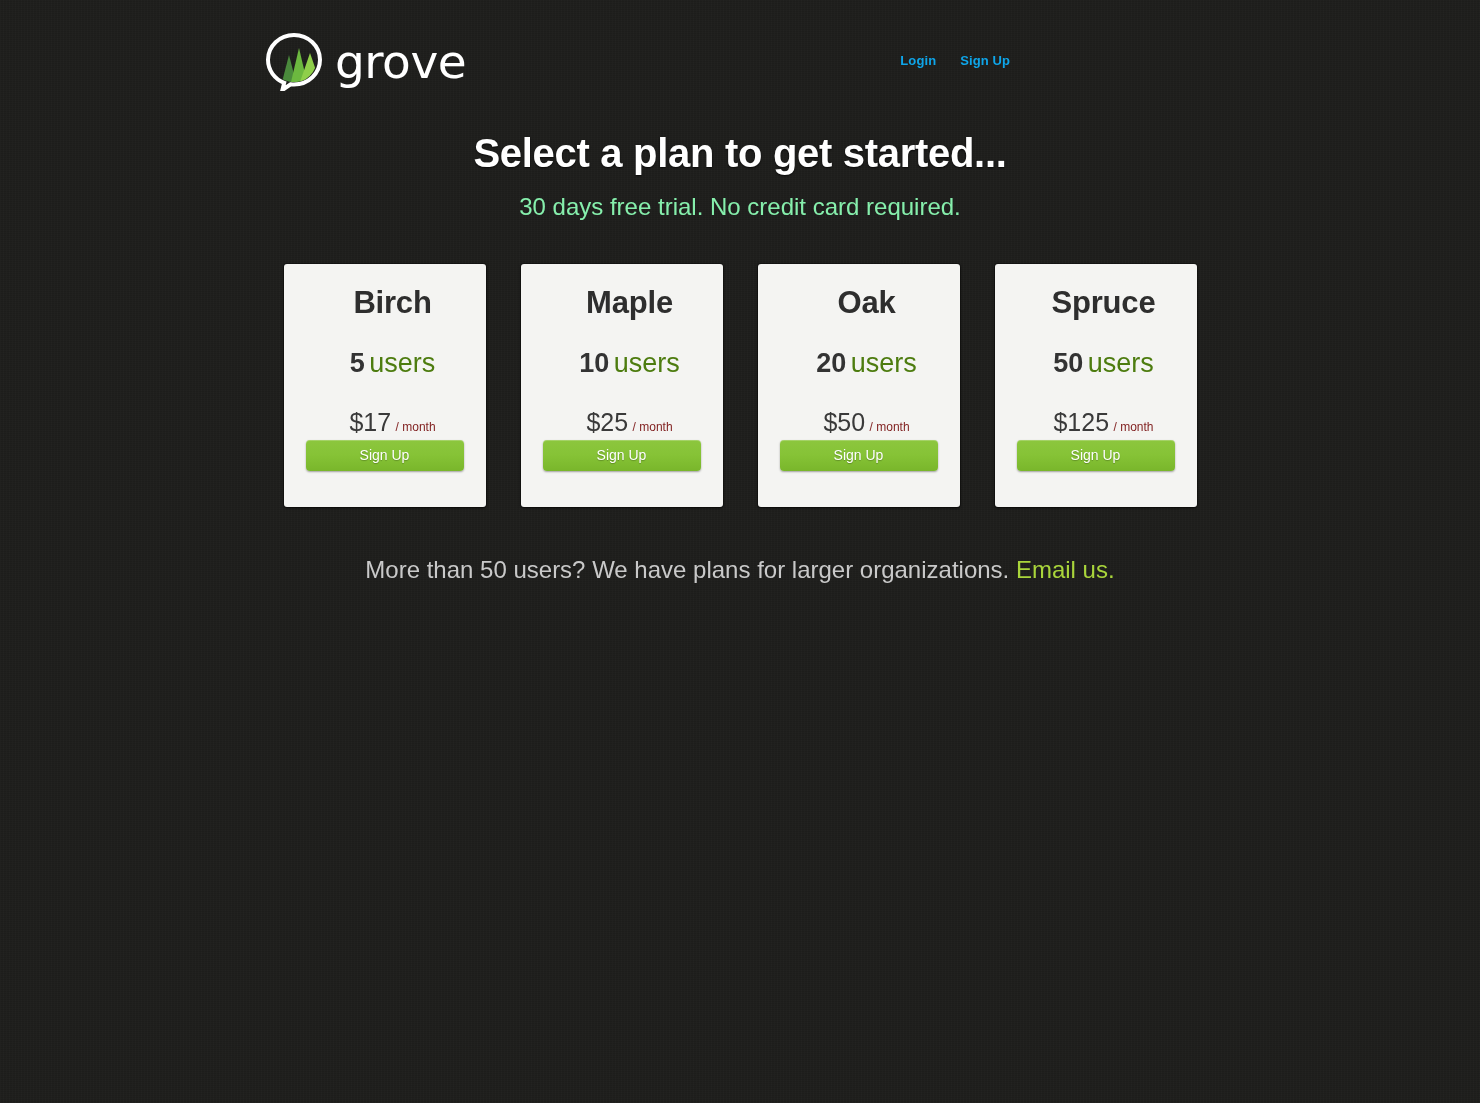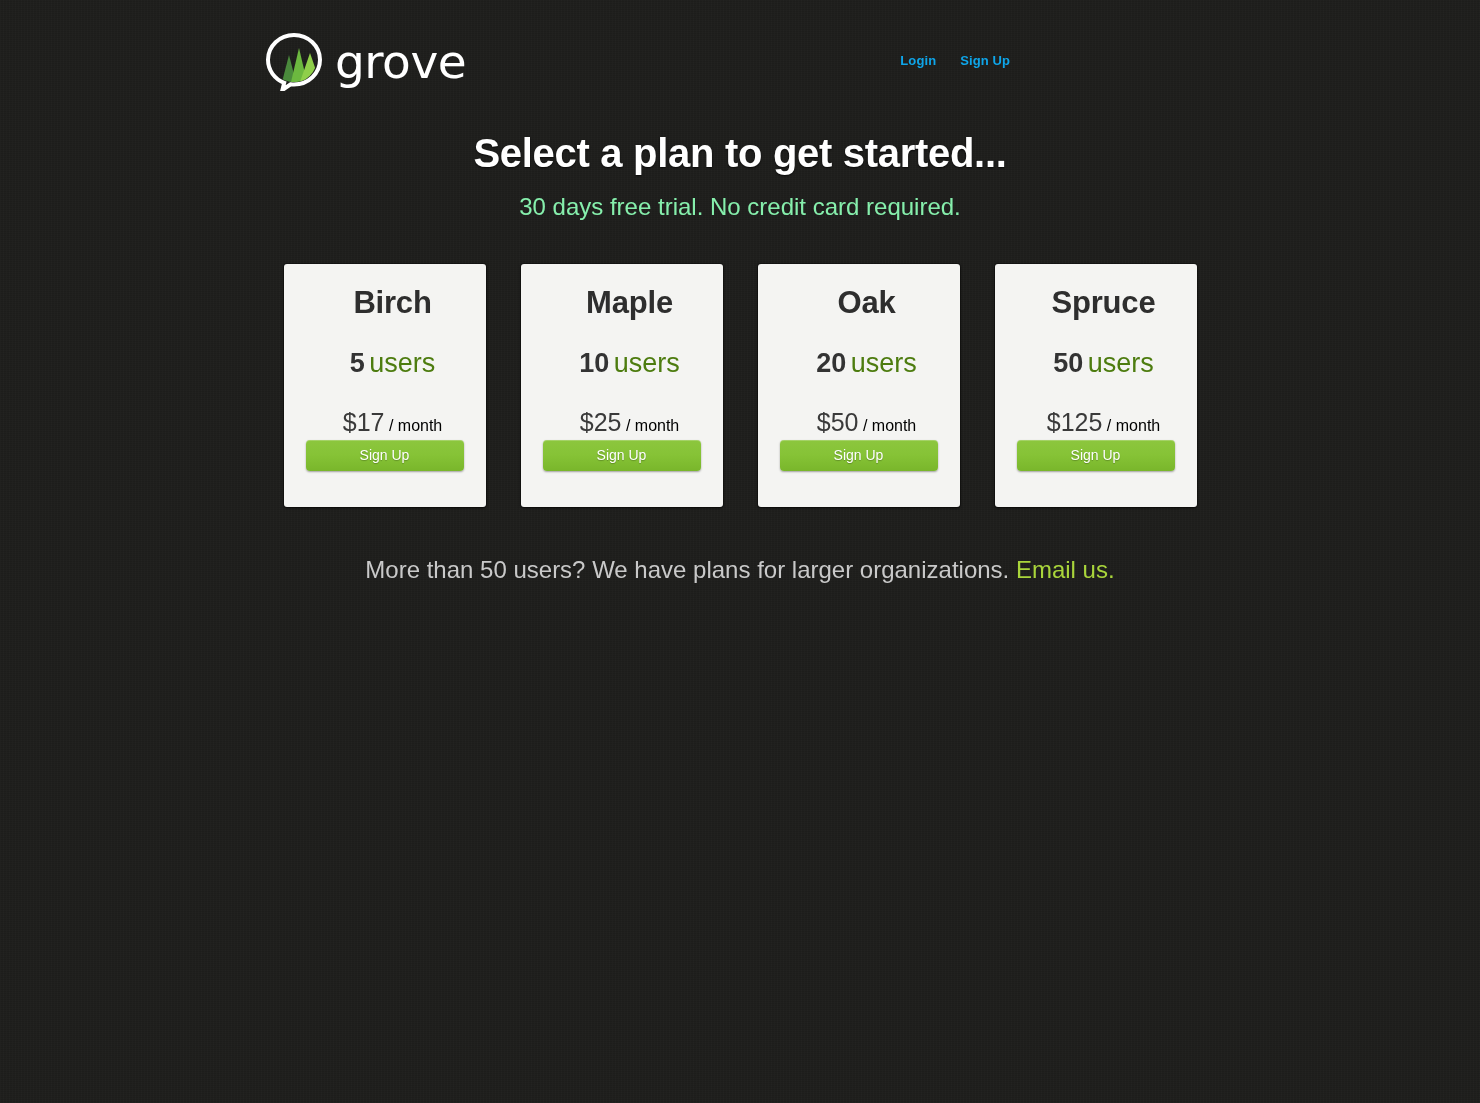--- a/index.html
+++ b/index.html
@@ -131,22 +131,22 @@
     margin: 25px 0 0 0;
     line-height: 28px;
     white-space: nowrap;
   }
   .plan-price .amount {
     color: #3a3a3a;
     font-size: 25px;
     font-weight: 400;
   }
   .plan-price .per {
-    color: #000000;
-    font-size: 16px;
+    color: #7f1d1d;
+    font-size: 12px;
     font-weight: 400;
   }
   .signup-btn {
     display: block;
     position: absolute;
     left: 22px;
     right: 22px;
     bottom: 36px;
     height: 31px;
     line-height: 31px;

